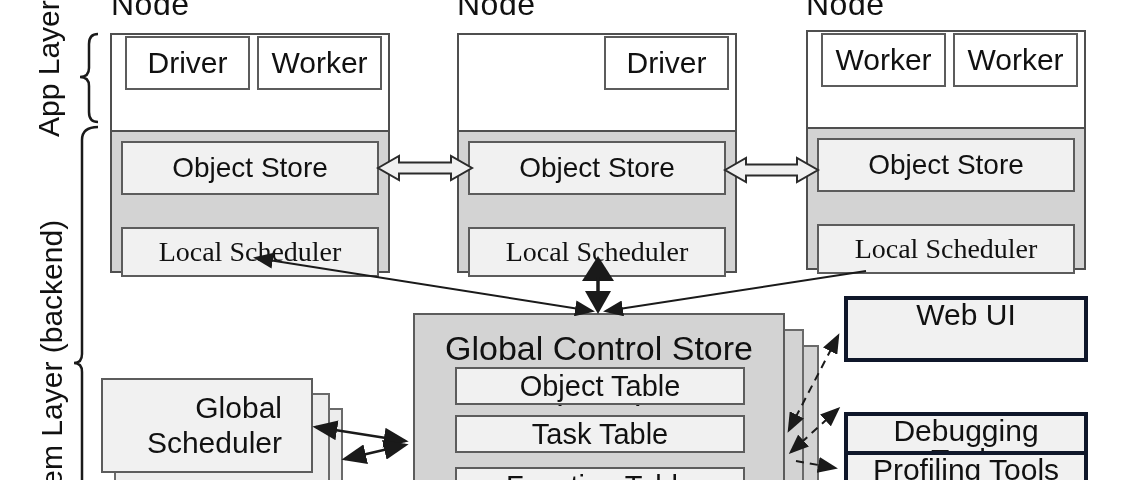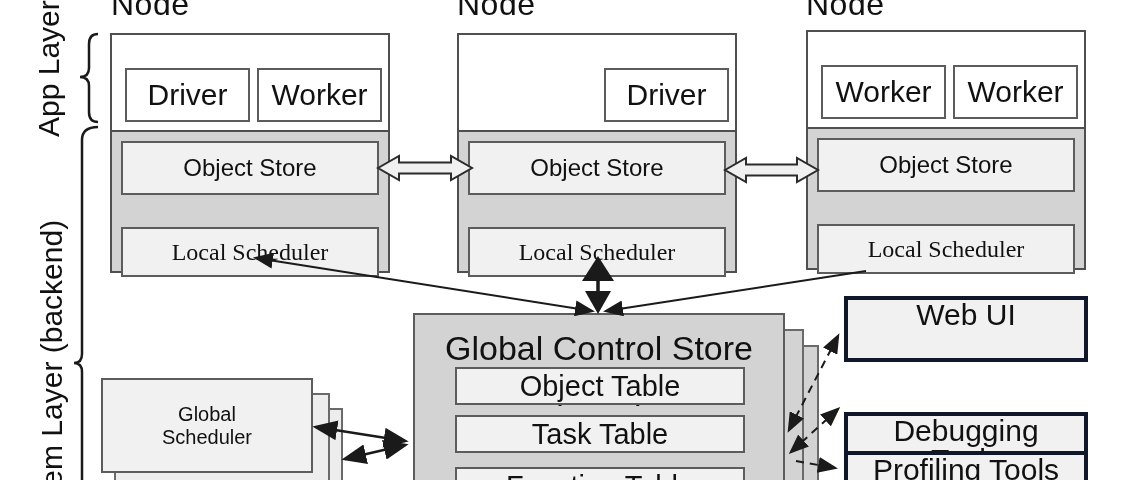--- a/index.html
+++ b/index.html
@@ -10,34 +10,34 @@
   
   .node-label{
     position:absolute;font-size:32px;line-height:1.05;color:#111;
     font-weight:400;letter-spacing:0.5px;
   }
   .node-box{
     position:absolute;width:276px;height:236px;background:#fff;
     border:2px solid #4f4f4f;
   }
   .proc-box{
-    position:absolute;top:33px;width:121px;height:50px;background:#fff;
+    position:absolute;top:1px;width:121px;height:50px;background:#fff;
     border:2px solid #5c5c5c;display:flex;align-items:center;justify-content:center;
     font-size:30px;
   }
   .proc-left{left:13px;}
   .proc-right{left:145px;}
   .node-gray{
     position:absolute;left:-2px;right:-2px;top:95px;bottom:-2px;
     background:#d3d3d3;border:2px solid #4f4f4f;
   }
   .gray-inner{
     position:absolute;left:9px;right:9px;background:#f1f1f1;
     border:2px solid #5c5c5c;display:flex;align-items:center;justify-content:center;
-    font-size:24px;
+    font-size:28px;
   }
   .obj-store{top:9px;height:50px;}
   .loc-sched{top:95px;height:46px;font-family:Liberation Serif, serif;}
   
   .gcs-shadow{
     position:absolute;width:372px;height:178px;background:#d3d3d3;
     border:2px solid #6a6a6a;
   }
   .gcs-main{
     position:absolute;left:413px;top:313px;width:368px;height:210px;
@@ -52,21 +52,21 @@
     font-size:29px;
   }
   
   .gs-shadow{
     position:absolute;width:212px;height:95px;background:#ededed;border:2px solid #6a6a6a;
   }
   .gs-main{
     position:absolute;left:101px;top:378px;width:208px;height:91px;background:#f1f1f1;
     border:2px solid #5c5c5c;display:flex;align-items:center;justify-content:center;
   }
-  .gs-main span{display:inline-block;width:150px;text-align:center;font-size:20px;line-height:1.15;}
+  .gs-main span{display:inline-block;width:150px;text-align:right;font-size:30px;line-height:1.15;}
   
   .tool-box{
     position:absolute;left:844px;width:236px;background:#f1f1f1;border:4px solid #0f172a;
     display:flex;align-items:flex-start;justify-content:center;font-size:30px;text-align:center;
   }
   .tool-box span{display:inline-block;line-height:0.98;}
   .wrap-narrow{width:175px;}
   
   .vlabel{
     position:absolute;transform:rotate(-90deg);text-align:center;

